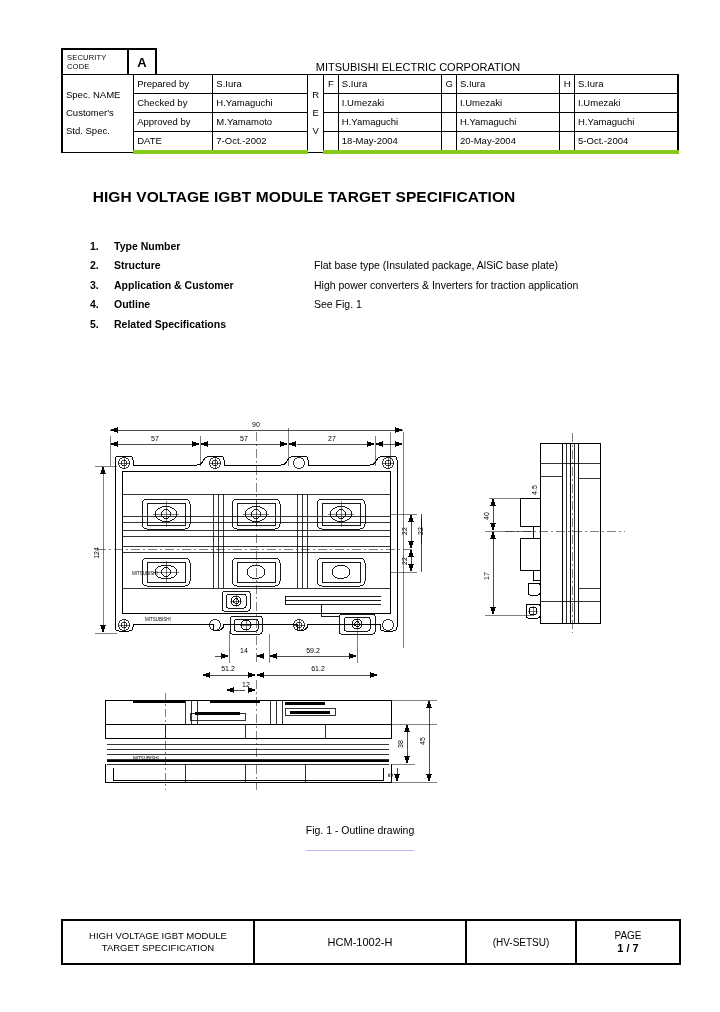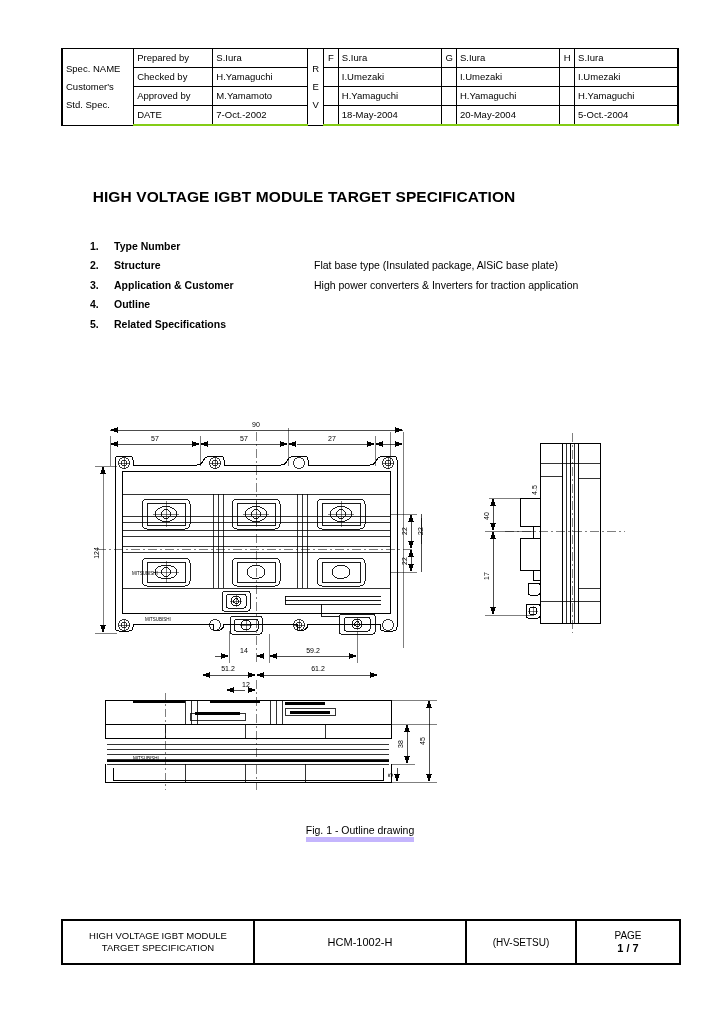--- a/index.html
+++ b/index.html
@@ -69,21 +69,21 @@
     font-size: 9.5px;
     padding: 0 3px;
     height: 18px;
     line-height: 18px;
     vertical-align: middle;
     white-space: nowrap;
     overflow: hidden;
   }
   table.hdr td.thick-l { border-left: 2px solid #000; }
   table.hdr td.thick-r { border-right: 2px solid #000; }
-  table.hdr td.thick-b { border-bottom: 2px solid #84cc16; }
+  table.hdr td.thick-b { border-bottom: 4px solid #84cc16; }
   td.specname {
     font-size: 9.5px;
     line-height: 13px;
     white-space: normal !important;
     padding: 2px 4px;
   }
   td.rev {
     text-align: center;
     font-size: 8.5px;
     line-height: 11px;
@@ -150,22 +150,22 @@
   
   #fig-caption {
     position: absolute;
     left: 0;
     top: 824px;
     width: 720px;
     text-align: center;
     font-size: 10.5px;
   }
   #fig-caption span {
-    border-bottom: 5px solid #c4b5fd;
-    padding-bottom: 1px;
+    border-bottom: 1px solid #c4b5fd;
+    padding-bottom: 14px;
   }
 
   
   #footer-block {
     position: absolute;
     left: 61px;
     top: 919px;
     width: 618px;
   }
   table.ftr {
@@ -186,20 +186,28 @@
   }
   td.ftr-code { font-size: 11px; margin-left: 24px; }
   td.ftr-dept { font-size: 10px; margin-left: 40px; }
   td.ftr-page { font-size: 10px; line-height: 13px; }
   td.ftr-page b { font-size: 11px; }
 </style>
 </head>
 <body>
 
 <div id="header-block">
+  <div class="sec-row">
+    <div class="sec-code">
+      <div>SECURITY</div>
+      <div>CODE</div>
+    </div>
+    <div class="sec-letter">A</div>
+    <div class="corp-name">MITSUBISHI ELECTRIC CORPORATION</div>
+  </div>
 
   <table class="hdr">
     <colgroup>
       <col style="width:68px">
       <col style="width:75px">
       <col style="width:90px">
       <col style="width:15px">
       <col style="width:14px">
       <col style="width:98px">
       <col style="width:14px">
@@ -271,20 +279,21 @@
     <div class="spec-value">Flat base type (Insulated package, AlSiC base plate)</div>
   </div>
   <div class="spec-row">
     <div class="spec-num">3.</div>
     <div class="spec-label">Application &amp; Customer</div>
     <div class="spec-value">High power converters &amp; Inverters for traction application</div>
   </div>
   <div class="spec-row">
     <div class="spec-num">4.</div>
     <div class="spec-label">Outline</div>
+    <div class="spec-value">See Fig. 1</div>
   </div>
   <div class="spec-row">
     <div class="spec-num">5.</div>
     <div class="spec-label">Related Specifications</div>
     <div class="spec-value"></div>
   </div>
 </div>
 
 <div id="drawing">
 <svg width="540" height="400" viewBox="0 0 540 400">

